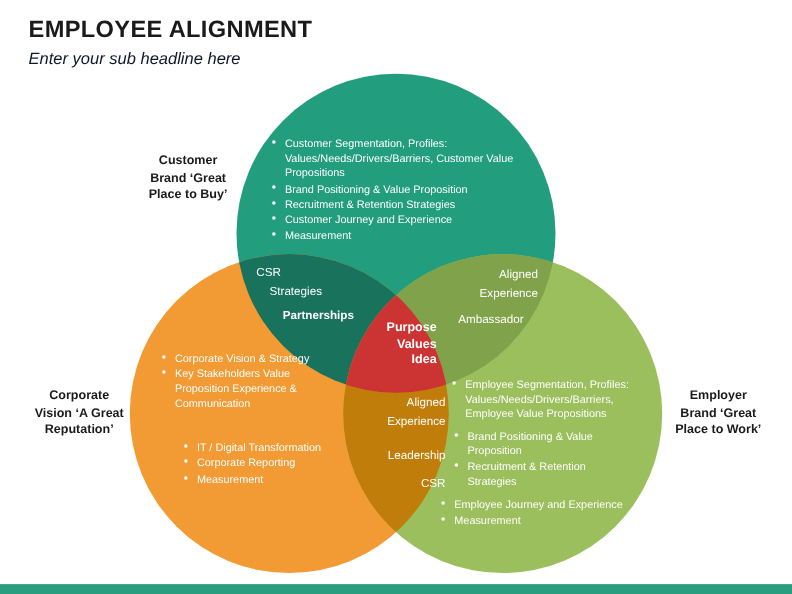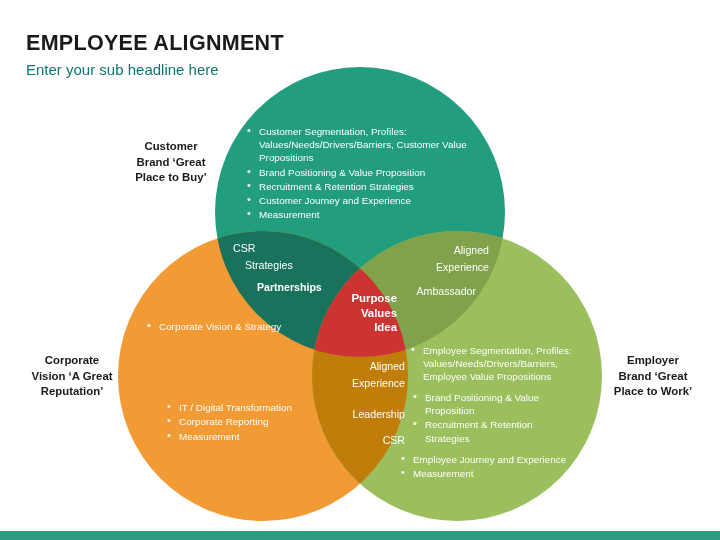--- a/index.html
+++ b/index.html
@@ -14,37 +14,37 @@
     overflow: hidden;
     position: relative;
   }
 
   
   #header {
     position: absolute;
     left: 26px;
     top: 16px;
     z-index: 40;
-    margin-top: 16px;
   }
   #page-title {
     font-size: 21.5px;
     font-weight: bold;
     color: #1a1a1a;
     letter-spacing: 0.3px;
     line-height: 1.1;
     margin: 0;
     white-space: nowrap;
   }
   #page-subtitle {
     font-size: 15px;
-    color: #0f766e;
+    color: #0f172a;
     margin-top: 6px;
     line-height: 1.1;
     white-space: nowrap;
+    font-style: italic;
   }
 
   
   #venn {
     position: absolute;
     left: 0;
     top: 0;
     width: 692px;
     height: 540px;
   }
@@ -235,20 +235,21 @@
       <li>Brand Positioning &amp; Value Proposition</li>
       <li>Recruitment &amp; Retention Strategies</li>
       <li>Customer Journey and Experience</li>
       <li>Measurement</li>
     </ul>
   </div>
 
   <div class="txt" id="orange-text-a">
     <ul class="bullets">
       <li>Corporate Vision &amp; Strategy</li>
+      <li>Key Stakeholders Value Proposition Experience &amp; Communication</li>
     </ul>
   </div>
   <div class="txt" id="orange-text-b">
     <ul class="bullets">
       <li>IT / Digital Transformation</li>
       <li>Corporate Reporting</li>
       <li>Measurement</li>
     </ul>
   </div>
 

